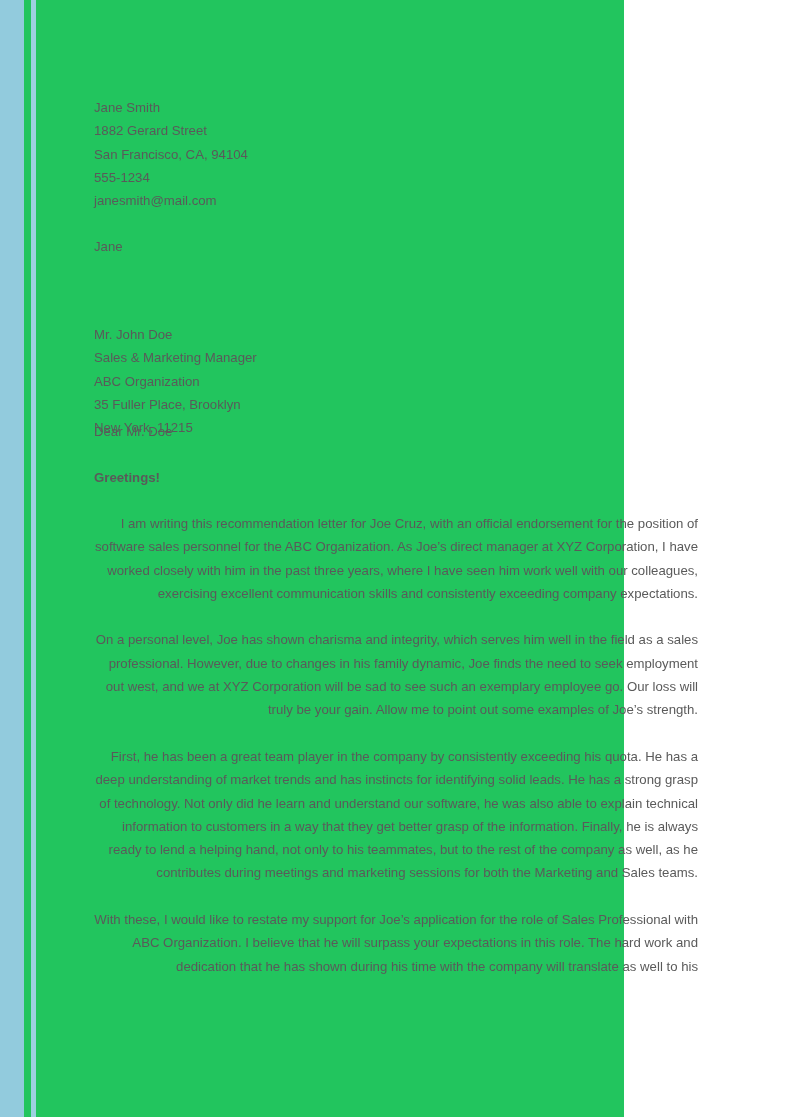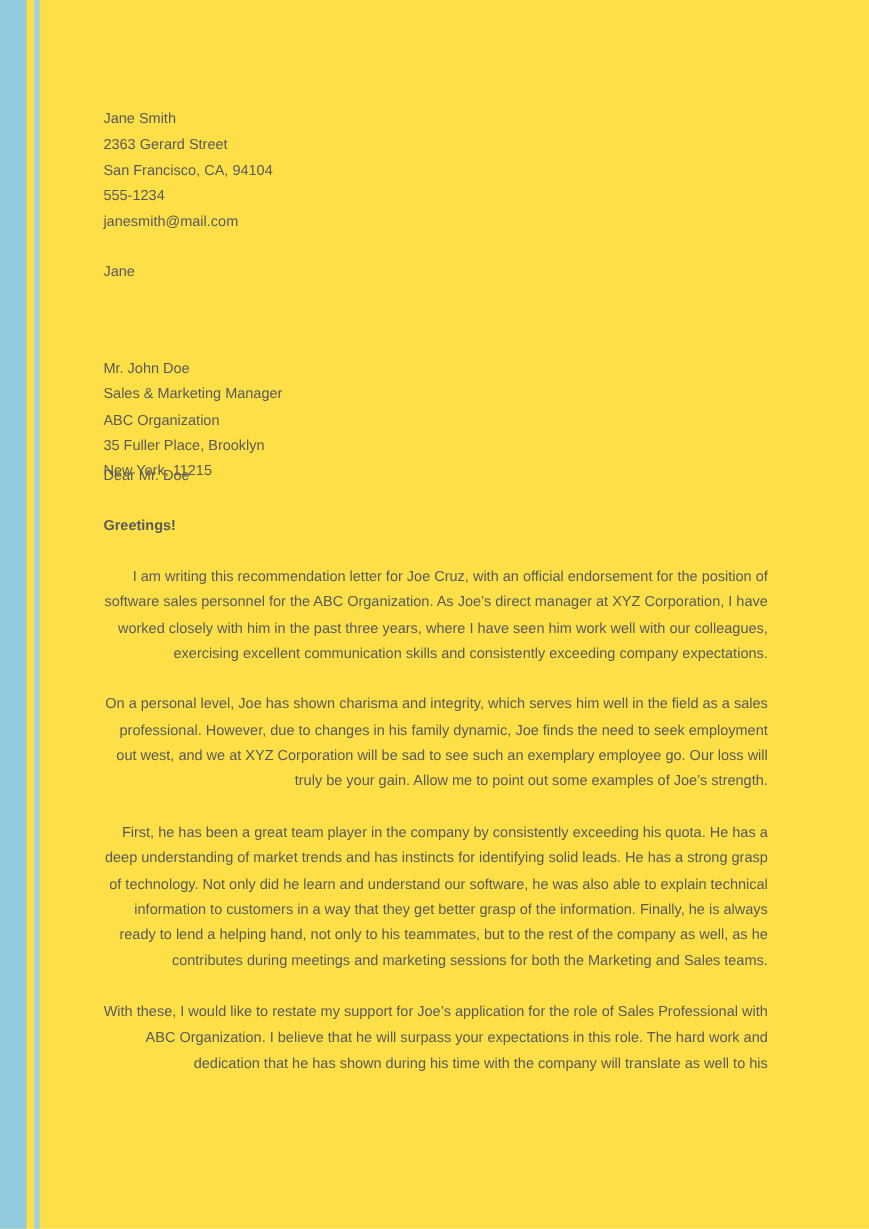--- a/index.html
+++ b/index.html
@@ -11,23 +11,23 @@
     width: 790px;
     height: 1117px;
     background: #ffffff;
     font-family: "Liberation Sans", sans-serif;
     overflow: hidden;
     position: relative;
   }
 
   .page {
     position: relative;
-    width: 790px;
+    width: 624px;
     height: 1117px;
-    background: #fde047;
+    background: #22c55e;
   }
 
   
   .accent-bar-wide {
     position: absolute;
     left: 0px;
     top: 0px;
     width: 24px;
     height: 1117px;
     background: #92cbdd;
@@ -112,21 +112,21 @@
 
 <div class="page">
 
   <div class="accent-bar-wide"></div>
   <div class="accent-bar-thin"></div>
 
   <div class="letter">
 
     <div class="sender-block">
       <span class="line">Jane Smith</span>
-      <span class="line">2363 Gerard Street</span>
+      <span class="line">1882 Gerard Street</span>
       <span class="line">San Francisco, CA, 94104</span>
       <span class="line">555-1234</span>
       <span class="line">janesmith@mail.com</span>
     </div>
 
     <div class="date-block">
       <span class="line">Jane</span>
     </div>
 
     <div class="recipient-block">

